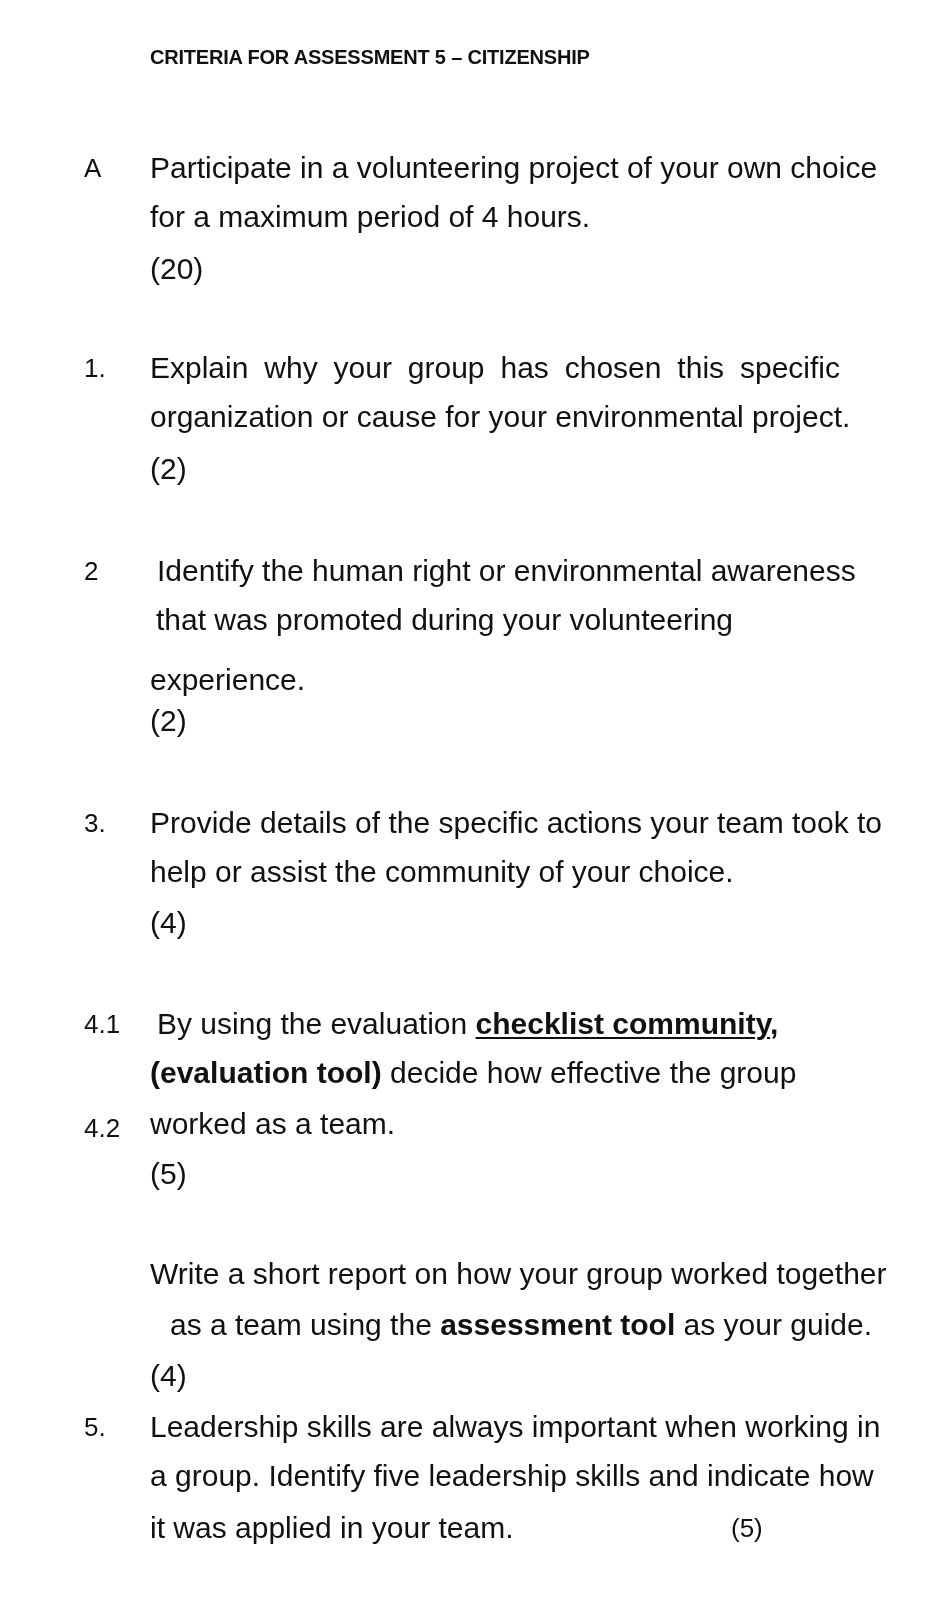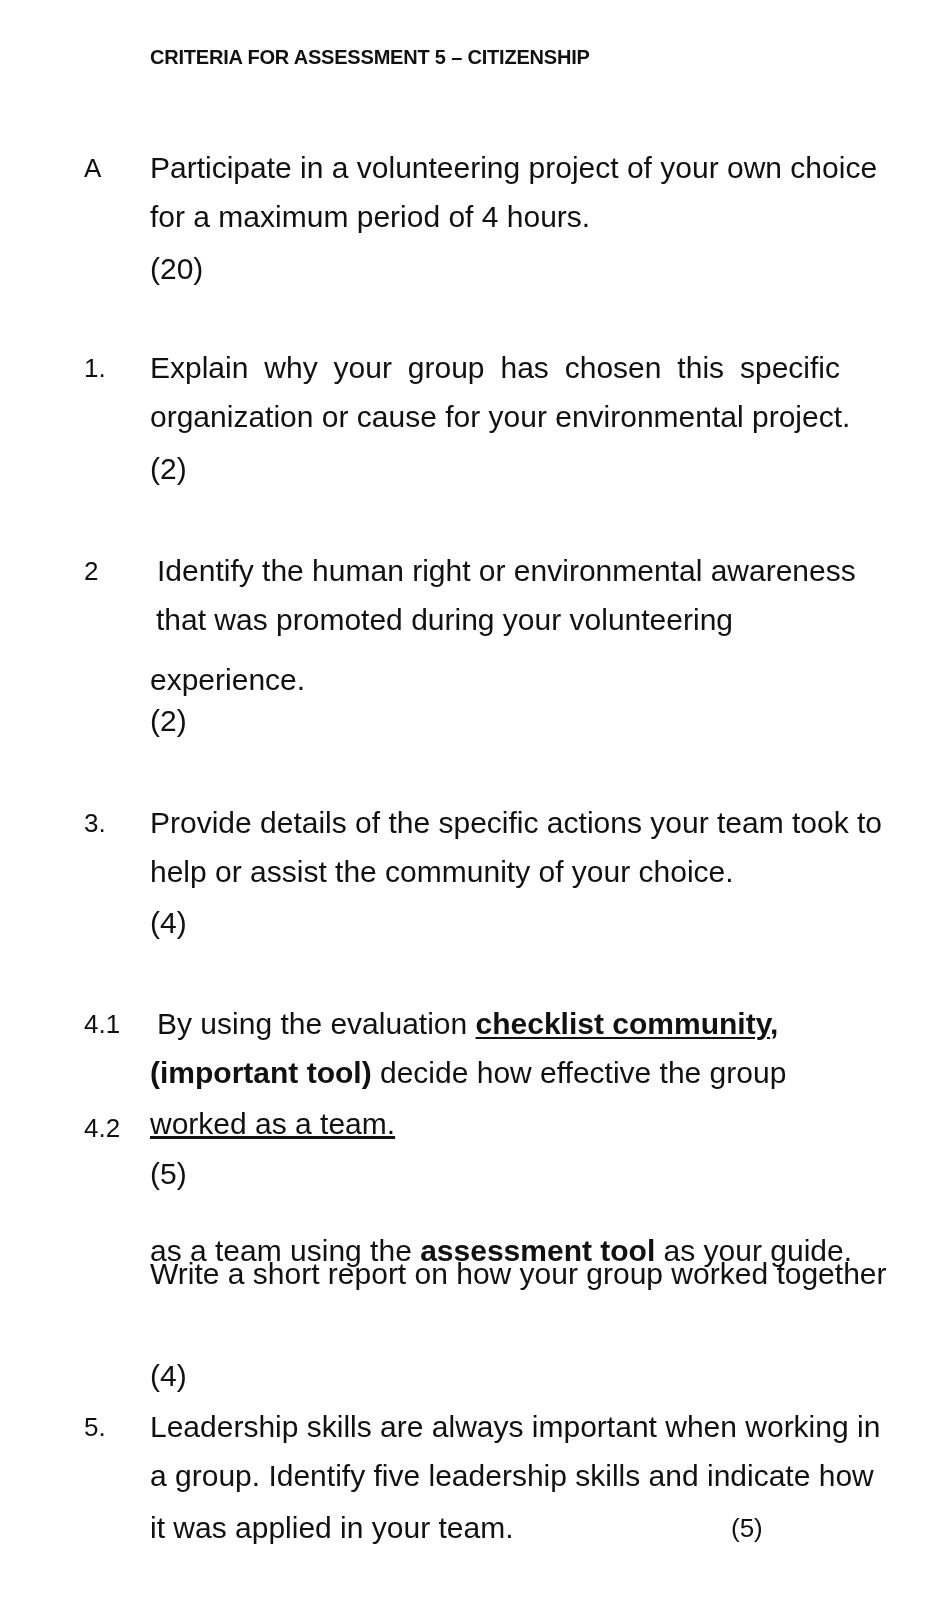--- a/index.html
+++ b/index.html
@@ -75,28 +75,28 @@
   <div class="line" style="top:655px;margin-top:9px;">experience.</div>
   <div class="line" style="top:705px;">(2)</div>
 
   <div class="num" style="top:807px;">3.</div>
   <div class="line" style="top:807px;">Provide details of the specific actions your team took to</div>
   <div class="line" style="top:856px;">help or assist the community of your choice.</div>
   <div class="line" style="top:907px;">(4)</div>
 
   <div class="num" style="top:1008px;">4.1</div>
   <div class="line" style="top:1008px; left:157px;"><span>By using the evaluation </span><span class="bold underline">checklist community</span><span class="bold">,</span></div>
-  <div class="line" style="top:1057px;"><span class="bold">(important tool)</span><span> decide how effective the group</span></div>
-  <div class="line" style="top:1108px;text-decoration:underline;">worked as a team.</div>
+  <div class="line" style="top:1057px;"><span class="bold">(evaluation tool)</span><span> decide how effective the group</span></div>
+  <div class="line" style="top:1108px;">worked as a team.</div>
 
   <div class="num" style="top:1112px;">4.2</div>
   <div class="line" style="top:1158px;">(5)</div>
 
   <div class="line justify" style="top:1258px;">Write a short report on how your group worked together</div>
-  <div class="line justify" style="top:1235px;"><span>as a team using the </span><span class="bold">assessment tool</span><span> as your guide.</span></div>
+  <div class="line justify" style="top:1309px;margin-left:20px;"><span>as a team using the </span><span class="bold">assessment tool</span><span> as your guide.</span></div>
   <div class="line" style="top:1360px;">(4)</div>
 
   <div class="num" style="top:1411px;">5.</div>
   <div class="line justify" style="top:1411px;">Leadership skills are always important when working in</div>
   <div class="line justify" style="top:1460px;">a group. Identify five leadership skills and indicate how</div>
   <div class="line" style="top:1512px;">it was applied in your team.</div>
   <div class="marks-right" style="top:1512px;">(5)</div>
 
 </div>
 

